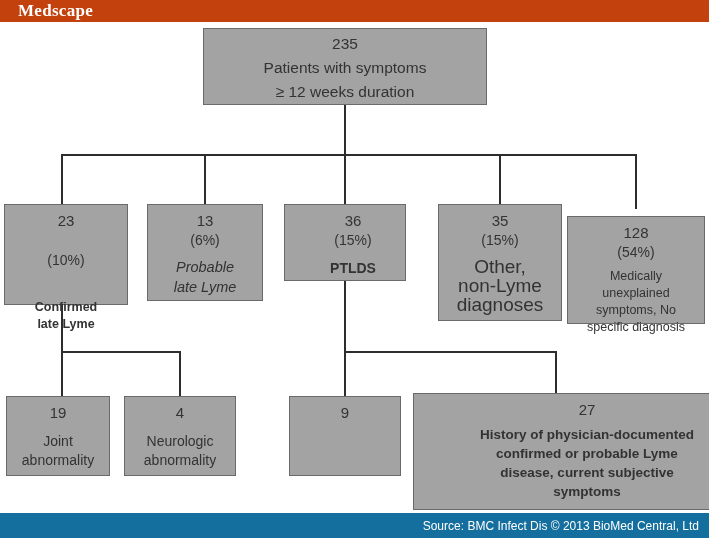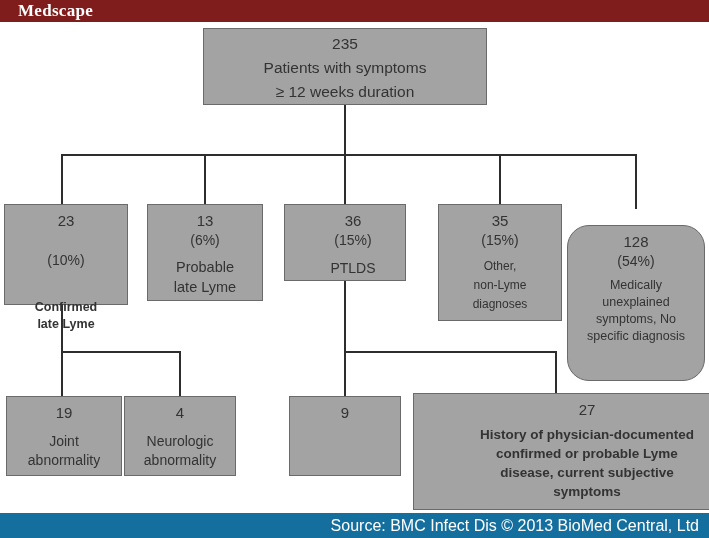--- a/index.html
+++ b/index.html
@@ -8,21 +8,21 @@
     width: 709px;
     height: 538px;
     background: #ffffff;
     overflow: hidden;
     font-family: "Liberation Sans", sans-serif;
   }
   .topbar {
     position: absolute;
     left: 0; top: 0;
     width: 709px; height: 22px;
-    background: #7f1d1d;
+    background: #c2410c;
     display: flex;
     align-items: center;
     box-sizing: border-box;
     padding-left: 18px;
   }
   .brand {
     color: #ffffff;
     font-family: "Liberation Serif", serif;
     font-size: 17px;
     font-weight: 600;
@@ -34,44 +34,44 @@
     width: 709px; height: 25px;
     background: #156f9e;
     display: flex;
     align-items: center;
     justify-content: flex-end;
     box-sizing: border-box;
     padding-right: 10px;
   }
   .footbar span {
     color: #ffffff;
-    font-size: 16px;
+    font-size: 12px;
   }
   .box {
     position: absolute;
     box-sizing: border-box;
     background: #a3a3a3;
     border: 1.5px solid #6a6a6a;
     display: flex;
     flex-direction: column;
     align-items: center;
     text-align: center;
     color: #333333;
     padding-top: 6px;
   }
   .num  { font-size: 15px; line-height: 20px; }
   .pct  { font-size: 14px; line-height: 19px; }
   .label { white-space: pre-line; }
   .root-box { padding-top: 3px; }
   .root-box .num   { font-size: 15.5px; line-height: 24px; }
   .root-box .label { font-size: 15.5px; line-height: 24px; }
   .lbl-b1 { font-weight: 700; font-size: 12.5px; line-height: 17px; margin-top: 9px; }
-  .lbl-b2 { font-size: 14.5px; line-height: 20px; margin-top: 7px; }
-  .lbl-b3 { font-weight: 400; font-size: 14px;   line-height: 19px; margin-top: 9px; }
-  .lbl-b4 { font-size: 12px; line-height: 19px; margin-top: 7px; }
+  .lbl-b2 { font-size: 14.5px; line-height: 20px; margin-top: 7px; font-style: italic; }
+  .lbl-b3 { font-weight: 700; font-size: 14px;   line-height: 19px; margin-top: 9px; }
+  .lbl-b4 { font-size: 19px; line-height: 19px; margin-top: 7px; }
   .lbl-b5 { font-weight: 400; font-size: 12.5px; line-height: 17px; margin-top: 6px; }
   .lbl-c1 { font-size: 14px; line-height: 19px; margin-top: 9px; }
   .lbl-c4 { font-weight: 700; font-size: 13.5px; line-height: 19px; margin-top: 5px; }
   .line { position: absolute; background: #2d2d2d; }
 </style>
 </head>
 <body>
 
 <div class="slide">
 
@@ -122,30 +122,30 @@
   </div>
 
   <div class="box" style="left:438px; top:204px; width:124px; height:117px;">
     <div class="num">35</div>
     <div class="pct">(15%)</div>
     <div class="label lbl-b4">Other,
 non-Lyme
 diagnoses</div>
   </div>
 
-  <div class="box" style="left:567px; top:225px; width:138px; height:156px;border-radius:22px;">
+  <div class="box" style="left:567px; top:216px; width:138px; height:108px;">
     <div class="num">128</div>
     <div class="pct">(54%)</div>
     <div class="label lbl-b5">Medically
 unexplained
 symptoms, No
 specific diagnosis</div>
   </div>
 
-  <div class="box" style="left:6px; top:396px; width:116px; height:80px;">
+  <div class="box" style="left:6px; top:396px; width:104px; height:80px;">
     <div class="num">19</div>
     <div class="label lbl-c1">Joint
 abnormality</div>
   </div>
 
   <div class="box" style="left:124px; top:396px; width:112px; height:80px;">
     <div class="num">4</div>
     <div class="label lbl-c1">Neurologic
 abnormality</div>
   </div>

